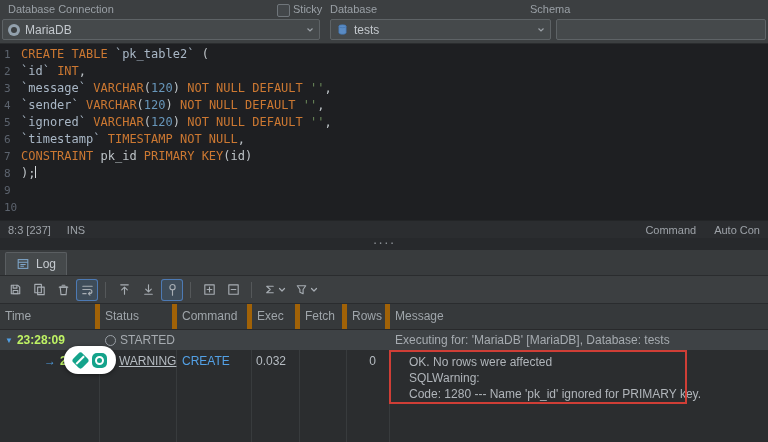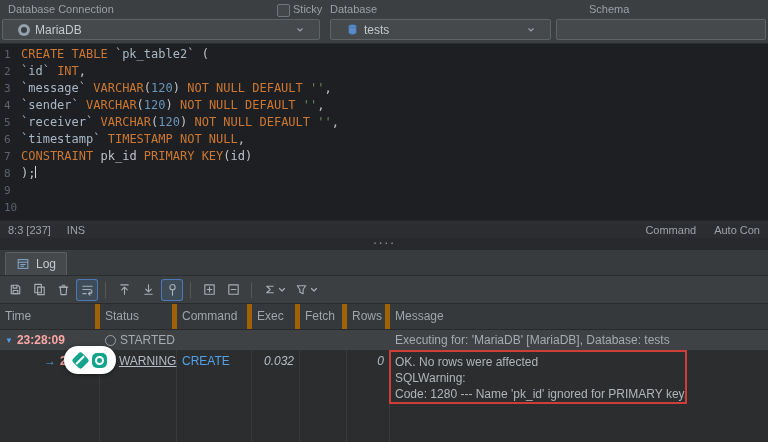--- a/index.html
+++ b/index.html
@@ -2,25 +2,25 @@
 <html><head>
 <meta charset="utf-8">
 <style>
   html,body{margin:0;padding:0;background:#1b1c1e;}
   .page{position:relative;width:768px;height:442px;overflow:hidden;background:#2b2d2f;
         font-family:"Liberation Sans",sans-serif;font-size:12px;color:#bdc3c7;
         display:flex;flex-direction:column;}
   
   .topbar{flex:0 0 44px;background:#3c3f41;position:relative;border-bottom:1px solid #2a2c2e;box-sizing:border-box;}
   .tlabel{position:absolute;top:3px;font-size:11px;color:#9aa0a6;white-space:nowrap;}
-  .lbl-conn{left:8px}.lbl-sticky{left:293px}.lbl-db{left:330px}.lbl-schema{left:589px}
+  .lbl-conn{left:8px}.lbl-sticky{left:293px}.lbl-db{left:330px}.lbl-schema{left:530px}
   .checkbox{position:absolute;left:277px;top:4px;width:11px;height:11px;background:#43474a;
             border:1px solid #70767b;border-radius:2px;}
   .combo{position:absolute;top:19px;height:21px;background:#45494b;border:1px solid #5e6366;border-radius:2px;
-         display:flex;align-items:center;padding:0 15px;box-sizing:border-box;color:#c3c8cd;gap:5px;cursor:default;}
+         display:flex;align-items:center;padding:0 5px;box-sizing:border-box;color:#c3c8cd;gap:5px;cursor:default;}
   .combo-conn{left:2px;width:318px}.combo-db{left:330px;width:221px}
   .schema-field{position:absolute;left:556px;top:19px;width:210px;height:21px;background:#45494b;
                 border:1px solid #5e6366;border-radius:2px;box-sizing:border-box;color:#c3c8cd;
                 font-family:"Liberation Sans",sans-serif;font-size:12px;padding:0 4px;outline:none;}
   .combo .chev{margin-left:auto;display:flex;}
   .seal{width:12px;height:12px;border-radius:50%;background:#93a1ad;position:relative;flex:0 0 12px;}
   .seal::after{content:'';position:absolute;inset:3px;border-radius:50%;background:#3c3f41;}
   
   .editor{flex:0 0 174px;background:#1e1f22;padding-top:2px;overflow:hidden;cursor:text;
           font-family:"DejaVu Sans Mono",monospace;font-size:12px;}
@@ -54,32 +54,32 @@
   .ghead{flex:0 0 26px;background:#36393b;display:flex;color:#9fa5aa;border-bottom:1px solid #28292b;box-sizing:border-box;}
   .hc{box-sizing:border-box;padding:5px 0 0 5px;border-right:5px solid #a16207;overflow:hidden;white-space:nowrap;cursor:pointer;}
   .w-time{flex:0 0 100px}.w-status{flex:0 0 77px}.w-cmd{flex:0 0 75px}.w-exec{flex:0 0 48px}
   .w-fetch{flex:0 0 47px}.w-rows{flex:0 0 43px}.w-msg{flex:1;border-right:none;}
   .gbody{flex:1;position:relative;background:#2b2d2f;overflow:hidden;}
   .colline{position:absolute;top:0;bottom:0;width:1px;background:#383b3d;}
   .grow{position:absolute;left:0;right:0;display:flex;cursor:default;}
   .row1{top:0;height:20px;background:#3e4245;align-items:center;}
   .row2{top:21px;height:56px;align-items:flex-start;padding-top:3px;}
   .c{box-sizing:border-box;padding-left:5px;overflow:hidden;white-space:nowrap;display:flex;align-items:center;gap:4px;}
-  .c.num{justify-content:flex-end;padding-right:6px;color:#b6bcc2;font-style:italic;}
+  .c.num{justify-content:flex-end;padding-right:14px;color:#b6bcc2;}
   .tri{color:#4f9ee3;font-size:8px;}
   .arrow{color:#4f9ee3;font-weight:bold;}
-  .time-txt{color:#fca5a5;font-weight:bold;}
+  .time-txt{color:#bef264;font-weight:bold;}
   .row2 .c-time{padding-left:44px;}
   .dot{width:9px;height:9px;border:1px solid #9aa0a6;border-radius:50%;flex:0 0 9px;}
   .status-txt{color:#a6abb0;}
   .warn-tri{color:#e2b64d;font-size:11px;}
   .ulink{color:#b6bcc2;text-decoration:underline;cursor:pointer;}
   .link{color:#53a1e6;cursor:pointer;}
   .msg{color:#a6abb0;}
-  .msg-multi{display:block;padding-left:5px;}
+  .msg-multi{display:block;padding-left:19px;}
   .msg-multi div{height:16px;line-height:16px;color:#b0b5ba;white-space:nowrap;}
   .redbox{position:absolute;left:389px;top:20px;width:298px;height:54px;border:2px solid #cf3e36;
           box-sizing:border-box;pointer-events:none;z-index:5;}
   
   .badge{position:absolute;left:64px;top:346px;width:52px;height:28px;background:#fff;border-radius:14px;
          display:flex;align-items:center;justify-content:center;gap:5px;box-shadow:0 1px 4px rgba(0,0,0,.45);z-index:9;}
   .bicon-tag{width:13px;height:13px;background:#14a38b;border-radius:3px;transform:rotate(45deg);position:relative;}
   .bicon-tag::after{content:'';position:absolute;left:5px;top:1px;width:2px;height:11px;background:#fff;}
   .bicon-lens{width:15px;height:15px;background:#14a38b;border-radius:5px;position:relative;}
   .bicon-lens::after{content:'';position:absolute;inset:3px;border:2px solid #fff;border-radius:50%;box-sizing:border-box;}
@@ -139,21 +139,21 @@
         <div class="ed-line">
           <span class="ln">3</span>
           <span class="code"><span class="tok-i">`message` </span><span class="tok-k">VARCHAR</span><span class="tok-p">(</span><span class="tok-n">120</span><span class="tok-p">) </span><span class="tok-k">NOT NULL DEFAULT </span><span class="tok-s">''</span><span class="tok-p">,</span></span>
         </div>
         <div class="ed-line">
           <span class="ln">4</span>
           <span class="code"><span class="tok-i">`sender` </span><span class="tok-k">VARCHAR</span><span class="tok-p">(</span><span class="tok-n">120</span><span class="tok-p">) </span><span class="tok-k">NOT NULL DEFAULT </span><span class="tok-s">''</span><span class="tok-p">,</span></span>
         </div>
         <div class="ed-line">
           <span class="ln">5</span>
-          <span class="code"><span class="tok-i">`receiver` </span><span class="tok-k">VARCHAR</span><span class="tok-p">(</span><span class="tok-n">120</span><span class="tok-p">) </span><span class="tok-k">NOT NULL DEFAULT </span><span class="tok-s">''</span><span class="tok-p">,</span></span>
+          <span class="code"><span class="tok-i">`ignored` </span><span class="tok-k">VARCHAR</span><span class="tok-p">(</span><span class="tok-n">120</span><span class="tok-p">) </span><span class="tok-k">NOT NULL DEFAULT </span><span class="tok-s">''</span><span class="tok-p">,</span></span>
         </div>
         <div class="ed-line">
           <span class="ln">6</span>
           <span class="code"><span class="tok-i">`timestamp` </span><span class="tok-k">TIMESTAMP NOT NULL</span><span class="tok-p">,</span></span>
         </div>
         <div class="ed-line">
           <span class="ln">7</span>
           <span class="code"><span class="tok-k">CONSTRAINT </span><span class="tok-p">pk_id </span><span class="tok-k">PRIMARY KEY</span><span class="tok-p">(id)</span></span>
         </div>
         <div class="ed-line">

